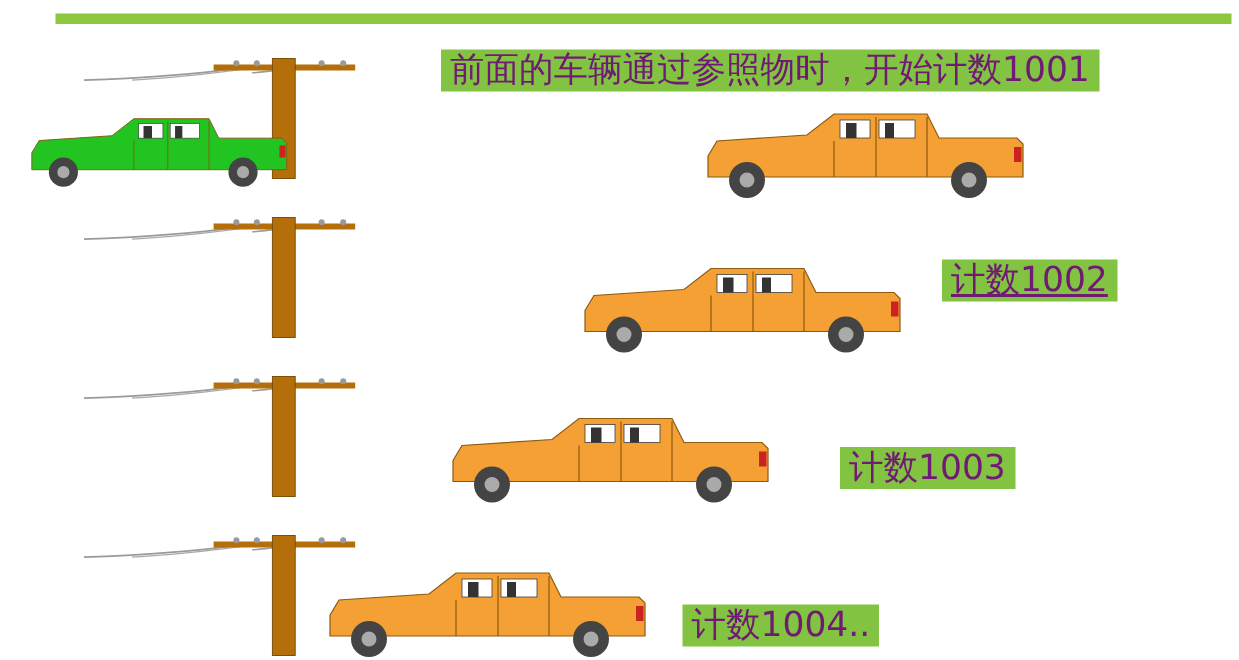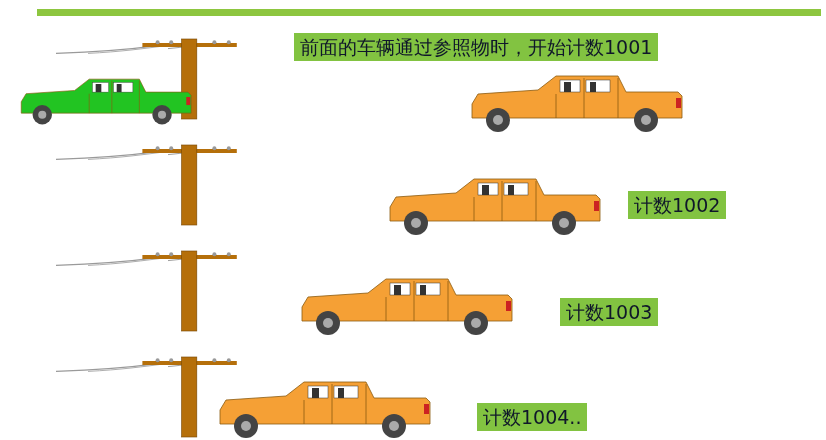--- a/index.html
+++ b/index.html
@@ -1,21 +1,21 @@
 <!DOCTYPE html>
 <html><head>
 <meta charset="utf-8">
 <style>
   * { box-sizing: border-box; margin: 0; padding: 0; }
   html, body { width: 826px; height: 440px; background: #ffffff; overflow: hidden; }
   body { position: relative; font-family: "DejaVu Sans", sans-serif; }
   .top-bar { position: absolute; left: 37px; top: 9px; width: 784px; height: 7px; background: #8dc63f; }
   .label {
-    position: absolute; background: #82c341; color: #0f172a;
-    font-size: 19px; line-height: 28px; padding: 0 6px; white-space: nowrap;
+    position: absolute; background: #82c341; color: #701a75;
+    font-size: 23px; line-height: 28px; padding: 0 6px; white-space: nowrap;
     font-family: "DejaVu Sans", sans-serif;
   }
   .pole { position: absolute; width: 200px; height: 100px; }
   .truck { position: absolute; width: 220px; height: 62px; }
 </style>
 </head>
 <body>
 
 <div class="top-bar"></div>
 
@@ -57,32 +57,32 @@
 <svg class="truck" style="left:18px; top:72px; color:#22c422; width:178px; height:58px;" viewBox="0 0 220 62">
     <use href="#truck-g"></use>
   </svg>
 <svg class="truck" style="left:468px; top:72px; color:#f5a035;" viewBox="0 0 220 62">
     <use href="#truck-g"></use>
   </svg>
 
 <svg class="pole" style="left:40px; top:135px;" viewBox="0 0 250 100">
     <use href="#pole-g"></use>
   </svg>
-<div class="label" style="left:628px; top:191px;">计数1002</div>
+<div class="label" style="left:628px; top:173px;text-decoration:underline;">计数1002</div>
 <svg class="truck" style="left:386px; top:175px; color:#f5a035;" viewBox="0 0 220 62">
     <use href="#truck-g"></use>
   </svg>
 
 <svg class="pole" style="left:40px; top:241px;" viewBox="0 0 250 100">
     <use href="#pole-g"></use>
   </svg>
 <div class="label" style="left:560px; top:298px;">计数1003</div>
 <svg class="truck" style="left:298px; top:275px; color:#f5a035;" viewBox="0 0 220 62">
     <use href="#truck-g"></use>
   </svg>
 
 <svg class="pole" style="left:40px; top:347px;" viewBox="0 0 250 100">
     <use href="#pole-g"></use>
   </svg>
-<div class="label" style="left:477px; top:403px;">计数1004..</div>
+<div class="label" style="left:455px; top:403px;">计数1004..</div>
 <svg class="truck" style="left:216px; top:378px; color:#f5a035;" viewBox="0 0 220 62">
     <use href="#truck-g"></use>
   </svg>
 
 </body></html>

